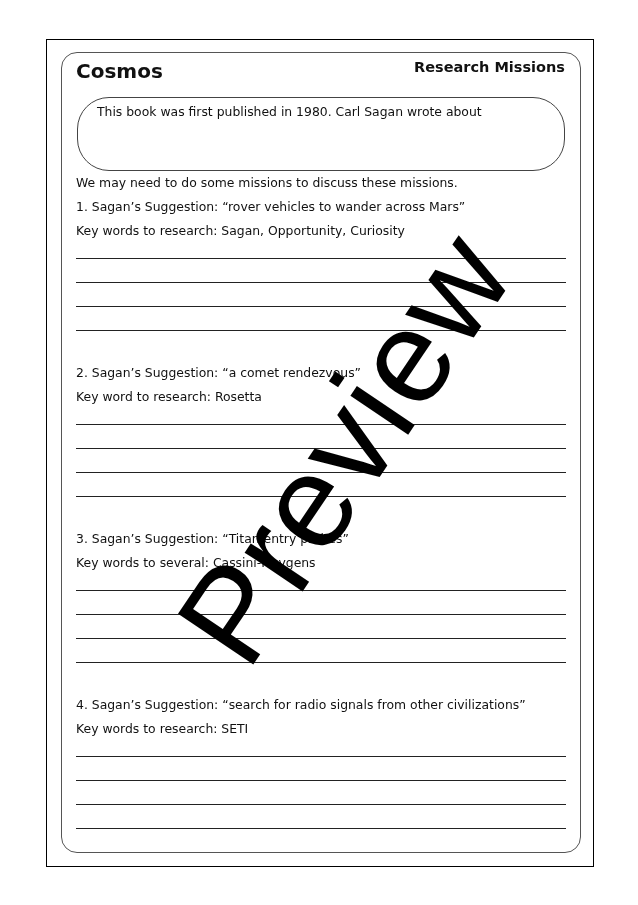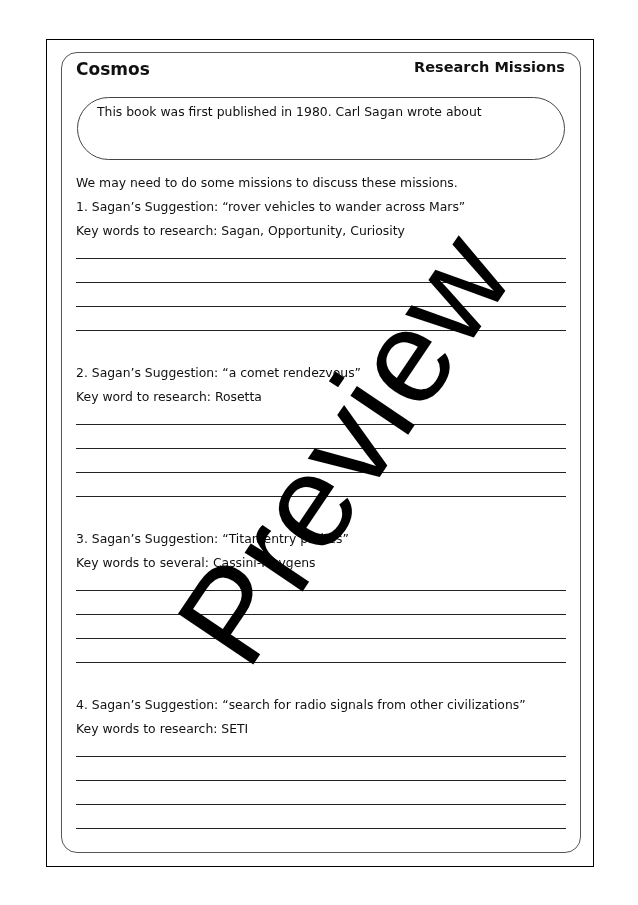--- a/index.html
+++ b/index.html
@@ -2,23 +2,23 @@
 <html><head>
   <meta charset="utf-8">
   <style>
     html, body { margin: 0; padding: 0; background: #ffffff; }
     body { width: 638px; height: 905px; position: relative; overflow: hidden;
            font-family: "DejaVu Sans", "Liberation Sans", sans-serif; color: #111; }
     .outer-frame { position: absolute; left: 46px; top: 39px; width: 548px; height: 828px;
                    border: 1.5px solid #000; box-sizing: border-box; }
     .inner-box { position: absolute; left: 61px; top: 52px; width: 520px; height: 801px;
                  border: 1.3px solid #555; border-radius: 16px; box-sizing: border-box; }
-    .title-left { position: absolute; left: 76px; top: 59px; font-size: 17px; font-weight: bold; }
+    .title-left { position: absolute; left: 76px; top: 59px; font-size: 20px; font-weight: bold; }
     .title-right { position: absolute; right: 73px; top: 59px; font-size: 14.5px; font-weight: bold; }
-    .intro-box { position: absolute; left: 77px; top: 97px; width: 488px; height: 63px;
+    .intro-box { position: absolute; left: 77px; top: 97px; width: 488px; height: 74px;
                  border: 1.2px solid #444; border-radius: 32px; box-sizing: border-box;
                  padding: 6px 10px 0 19px; font-size: 12.4px; line-height: 16px; }
     .text-line { position: absolute; left: 76px; font-size: 12.4px; white-space: nowrap; }
     .write-line { position: absolute; left: 76px; width: 490px; height: 0;
                   border-top: 1.2px solid #222; }
     .watermark { position: absolute; left: 345px; top: 448px; transform: translate(-50%, -50%) rotate(-56deg);
                  font-family: "Liberation Sans", "DejaVu Sans", sans-serif; font-size: 132px;
                  color: #000; white-space: nowrap; letter-spacing: 2px; line-height: 1; }
   </style>
 </head>

